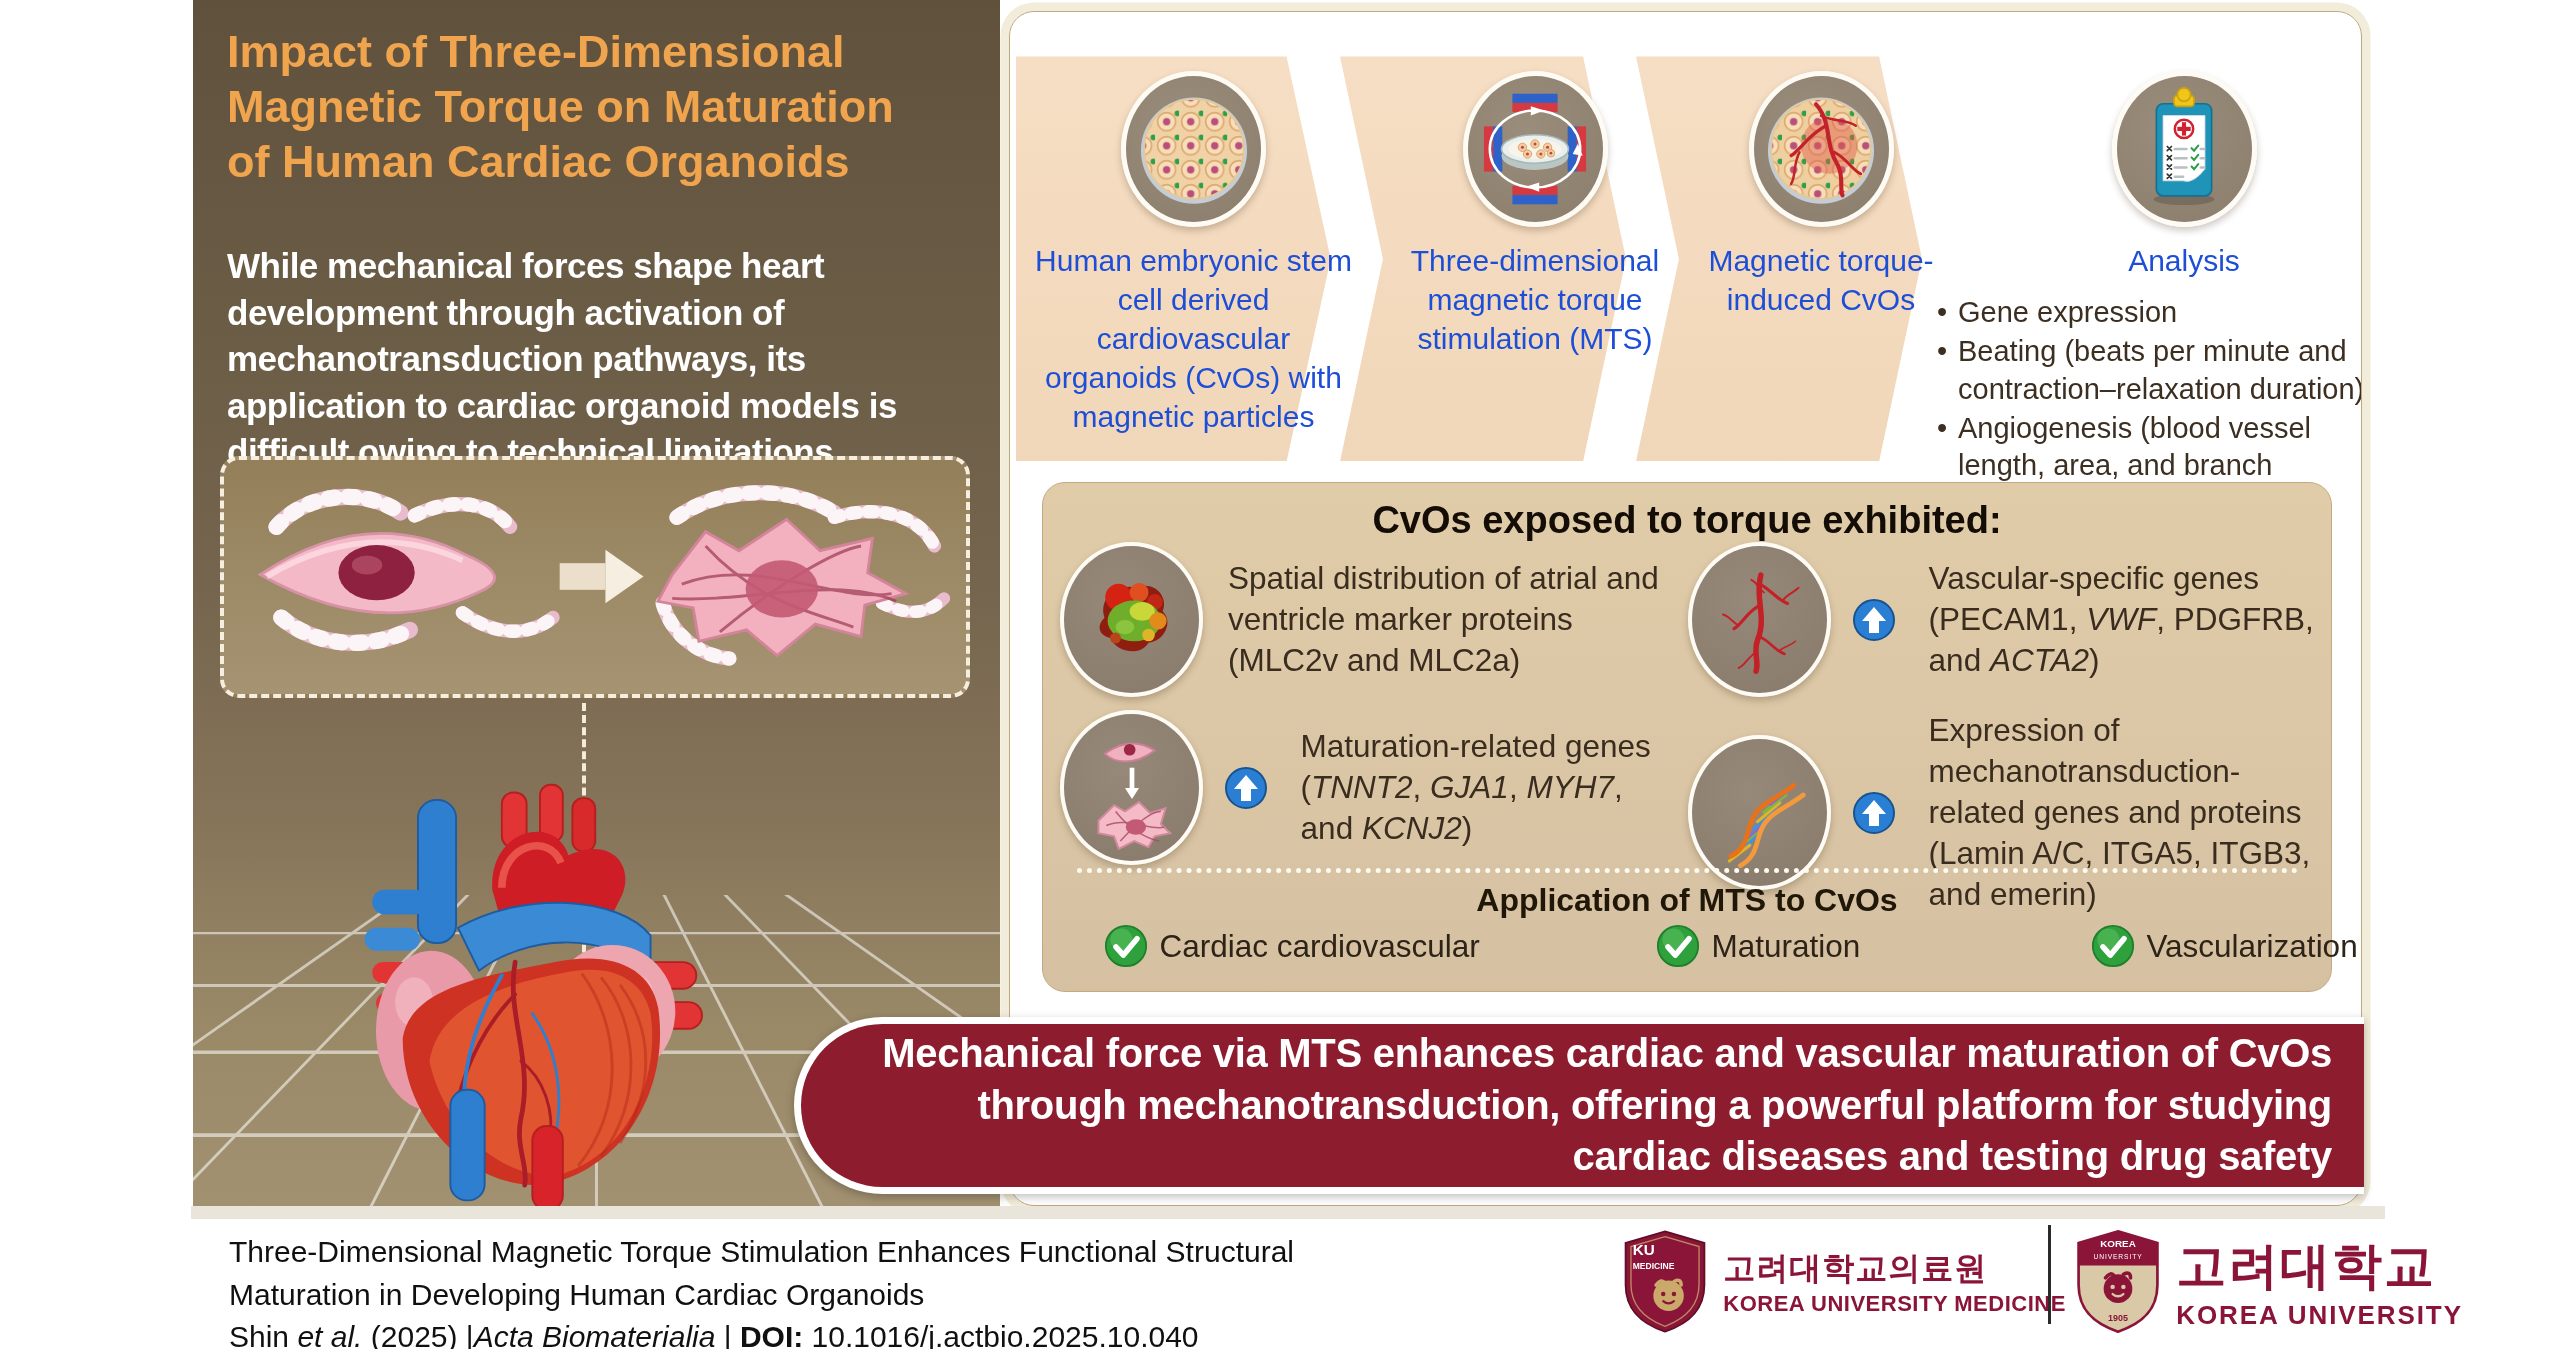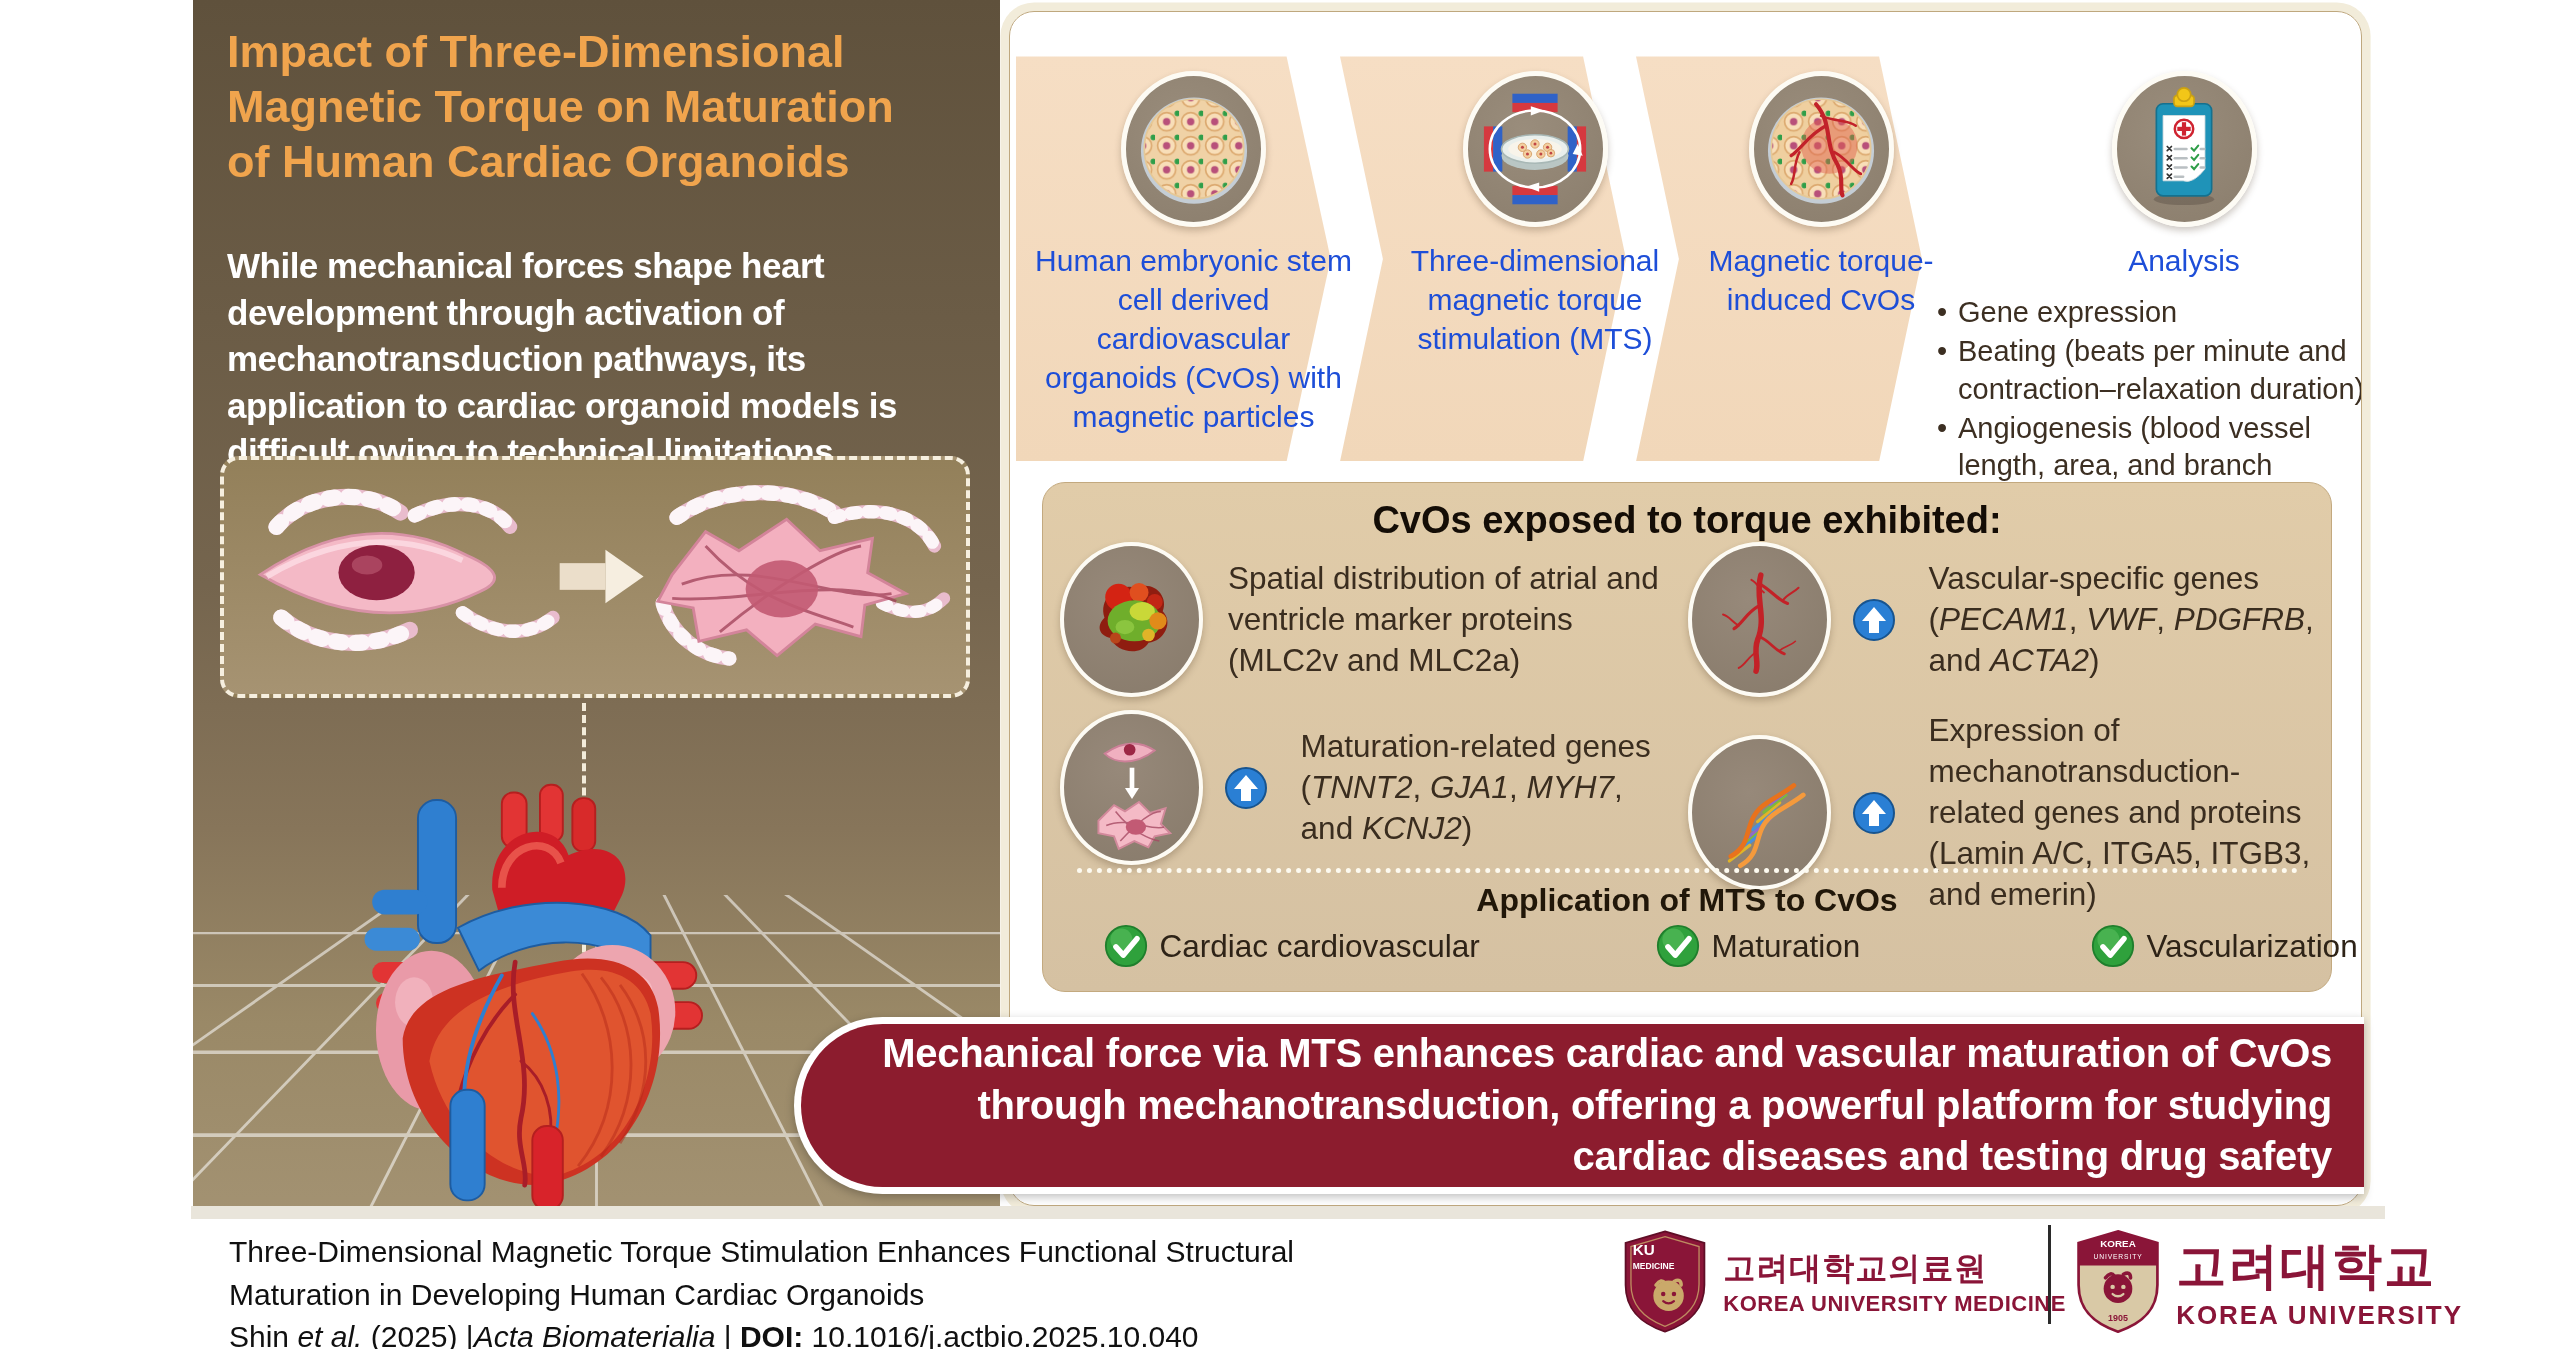--- a/index.html
+++ b/index.html
@@ -379,21 +379,21 @@
               <path d="M100 114 C106 108 114 108 120 102" stroke-width="2"></path>
               <path d="M70 116 C60 122 56 132 48 136" stroke-width="2.5"></path>
               <path d="M80 40 C74 36 72 28 64 24" stroke-width="2.5"></path>
             </g>
           </svg>
         </div>
         <svg class="f-arrow" viewBox="0 0 44 44">
           <circle cx="22" cy="22" r="20" fill="#2a7fd4" stroke="#17548f" stroke-width="2"></circle>
           <path d="M22 9 L34 23 H27 V35 H17 V23 H10 Z" fill="#fff"></path>
         </svg>
-        <div class="f-text"><span>Vascular-specific genes (</span><span style="font-style: italic;">PECAM1</span><span>, </span><span style="font-style: italic;">VWF</span><span>, </span><span style="font-style: italic;">PDGFRB</span><span>, and </span><span style="font-style: italic;">ACTA2</span><span>)</span></div>
+        <div class="f-text"><span>Vascular-specific genes (</span><span style="">PECAM1</span><span>, </span><span style="font-style: italic;">VWF</span><span>, </span><span style="">PDGFRB</span><span>, and </span><span style="font-style: italic;">ACTA2</span><span>)</span></div>
       </div>
 
       <div class="finding fi3">
         <div class="f-circle">
           <svg width="118" height="128" viewBox="0 0 150 164">
             <path d="M40 38 Q74 14 104 34 Q86 48 66 48 Q50 48 40 38 Z" fill="#f0b0c0" stroke="#cc8098" stroke-width="2.5"></path>
             <circle cx="72" cy="33" r="7.5" fill="#9c2745"></circle>
             <rect x="72" y="56" width="6" height="26" fill="#fff"></rect>
             <polygon points="66,82 84,82 75,96" fill="#fff"></polygon>
             <path d="M32 124 L52 104 L66 112 L84 100 L98 114 L118 108 L112 128 L124 140 L104 144 L96 158 L78 150 L58 160 L52 144 L32 140 Z" fill="#f4bac6" stroke="#d2899b" stroke-width="2.5"></path>

